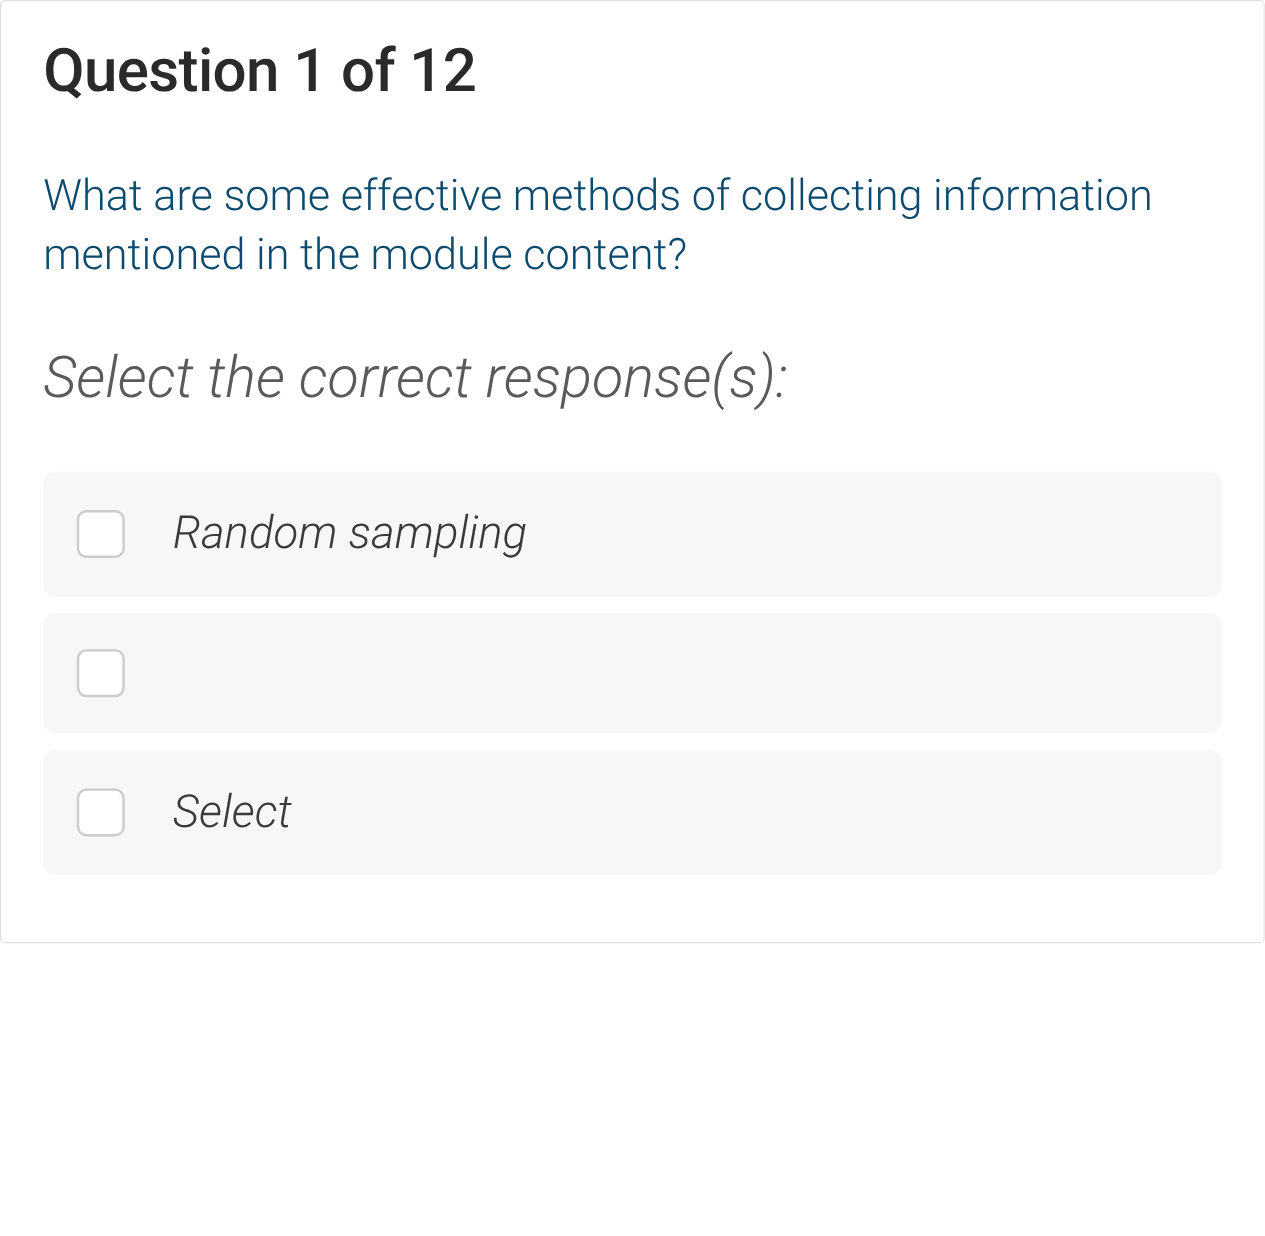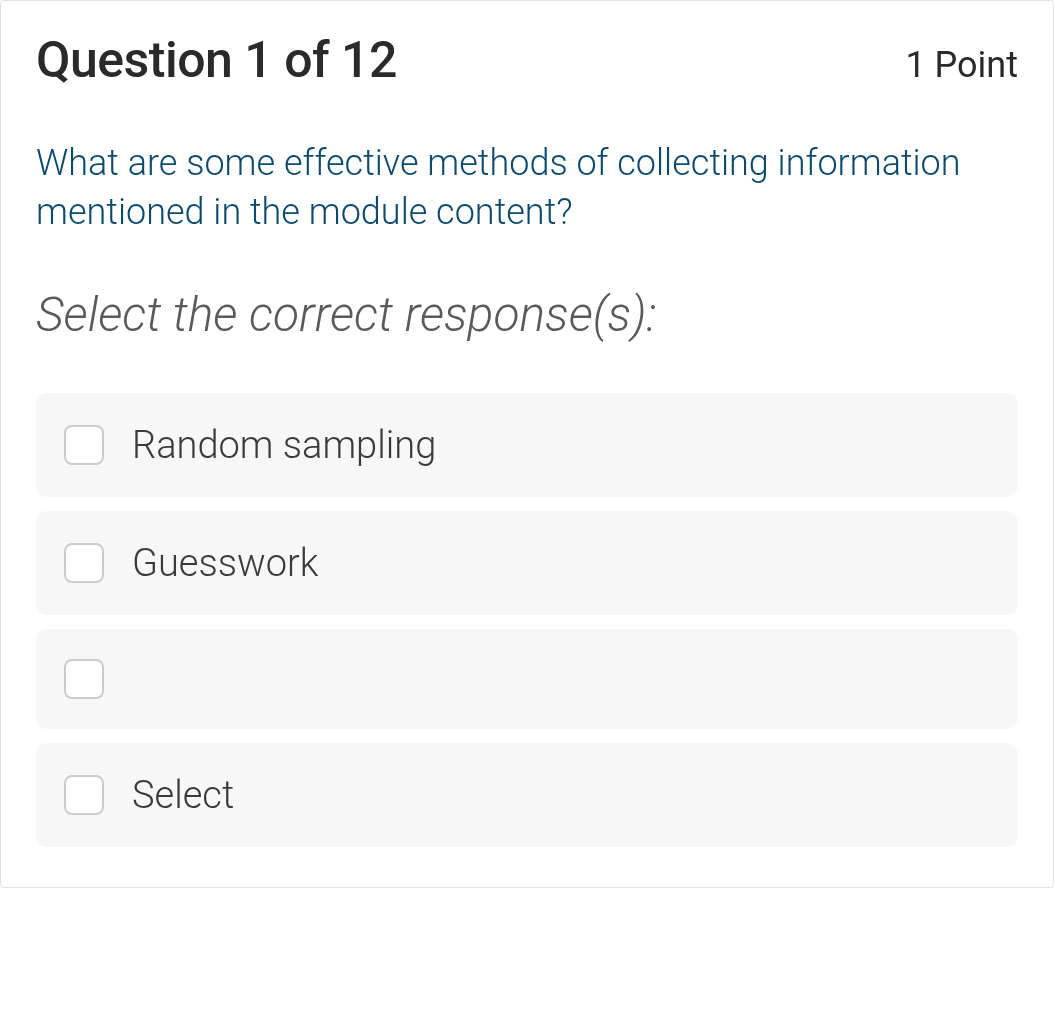--- a/index.html
+++ b/index.html
@@ -9,21 +9,21 @@
     }
     body {
       font-family: -apple-system, BlinkMacSystemFont, "Segoe UI", Roboto, "Helvetica Neue", Arial, sans-serif;
       background: #ffffff;
       width: 1054px;
       height: 1030px;
     }
     .question-card {
       border: 1px solid #e0e0e0;
       border-radius: 4px;
-      padding: 30px 35px 40px 35px;
+      padding: 30px 35px 56px 35px;
       margin: 0;
     }
     .question-header {
       display: flex;
       justify-content: space-between;
       align-items: baseline;
       margin-bottom: 50px;
     }
     .question-title {
       font-size: 50px;
@@ -54,22 +54,23 @@
       display: flex;
       flex-direction: column;
       gap: 14px;
     }
     .option-item {
       background: #f7f7f7;
       border-radius: 10px;
       padding: 30px 28px;
       display: flex;
       align-items: center;
-      gap: 28px;
+      gap: 40px;
       cursor: pointer;
+      font-style: italic;
     }
     .checkbox {
       width: 40px;
       height: 40px;
       border: 2px solid #cccccc;
       border-radius: 8px;
       background: #ffffff;
       flex-shrink: 0;
       cursor: pointer;
     }
@@ -78,37 +79,32 @@
       font-weight: 300;
       color: #3a3a3a;
     }
   </style>
 </head>
 <body>
 
 <div class="question-card">
   <div class="question-header">
     <div class="question-title">Question 1 of 12</div>
-    <div class="question-points">1 Point</div>
   </div>
 
   <div class="question-text">What are some effective methods of collecting information mentioned in the module content?</div>
 
   <div class="instruction-text">Select the correct response(s):</div>
 
   <div class="options-list">
     <div class="option-item">
       <div class="checkbox"></div>
       <div class="option-label">Random sampling</div>
     </div>
     <div class="option-item">
       <div class="checkbox"></div>
-      <div class="option-label">Guesswork</div>
-    </div>
-    <div class="option-item">
-      <div class="checkbox"></div>
     </div>
     <div class="option-item">
       <div class="checkbox"></div>
       <div class="option-label">Select</div>
     </div>
   </div>
 </div>
 
 </body></html>

